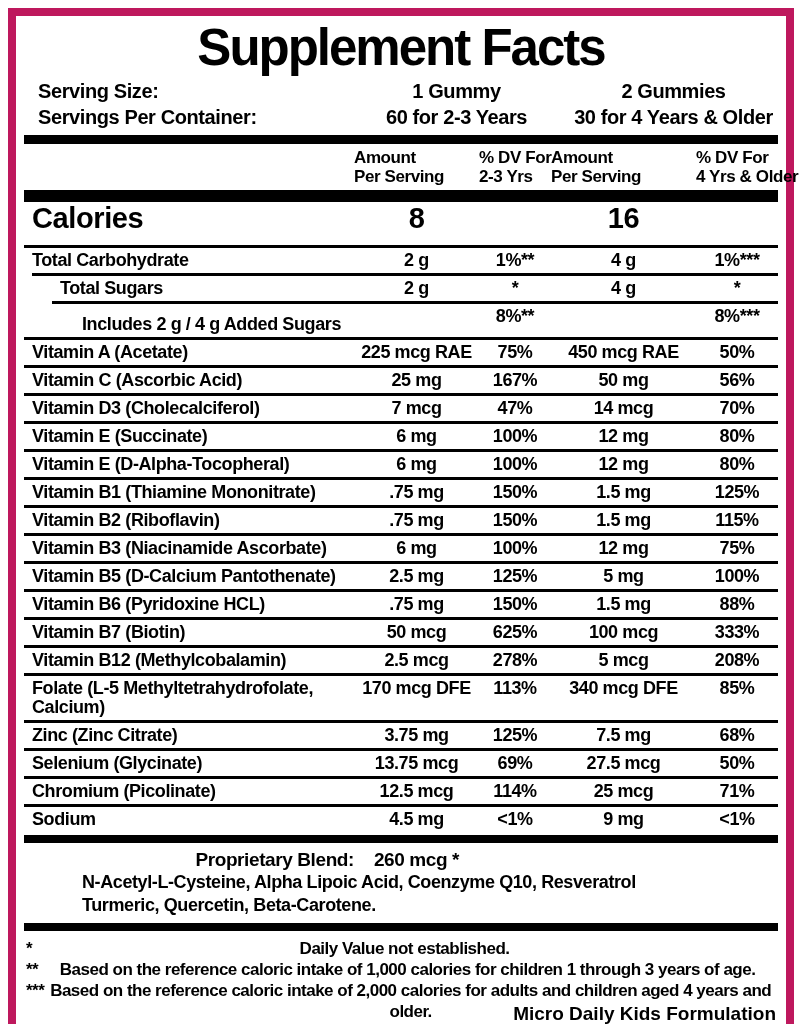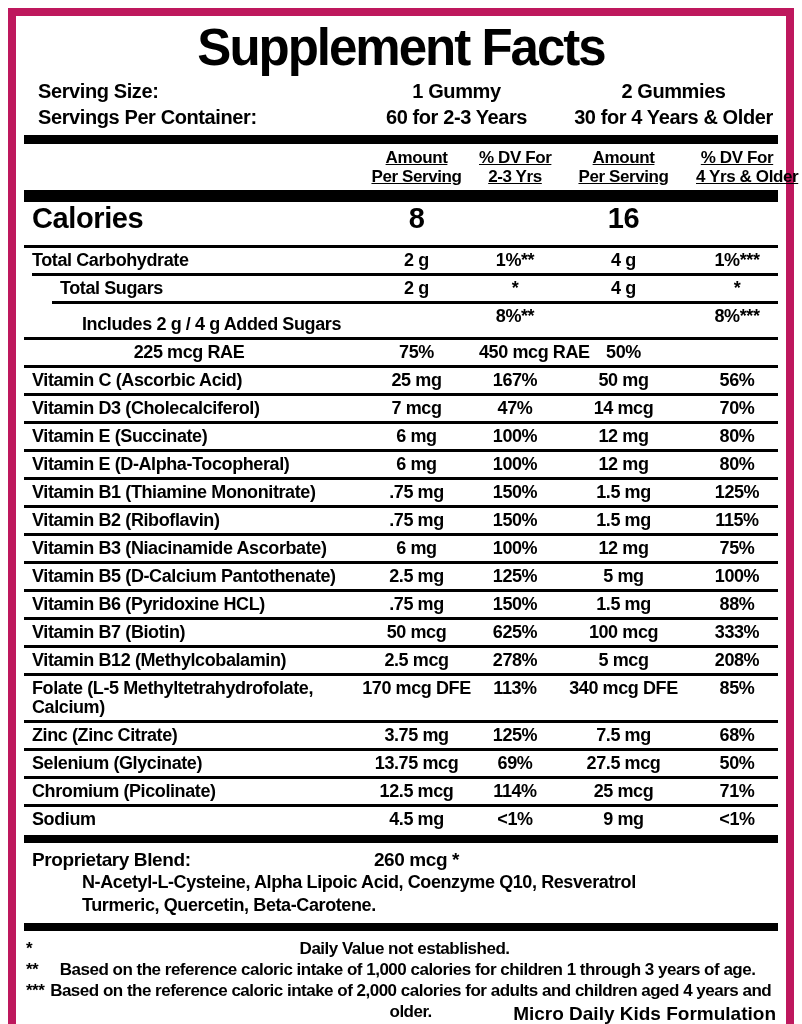--- a/index.html
+++ b/index.html
@@ -31,26 +31,24 @@
     letter-spacing: -0.4px;
   }
   .serving-row .label { text-align: left; padding-left: 14px; }
   .serving-row .c { text-align: center; white-space: nowrap; }
   .bar { background: #000; height: 9px; margin-top: 5px; }
   .bar.b2 { height: 12px; margin-top: 0; }
   .bar.b3, .bar.b4 { height: 8px; margin: 3px 0; }
   .hdr-row {
     display: grid;
     grid-template-columns: 1fr 125px 72px 145px 82px;
-    text-align: center;
     font-size: 17px;
     line-height: 19px;
     letter-spacing: -0.4px;
     padding: 4px 0 4px 0;
-    text-decoration: underline;
   }
   .hdr-row .h span { display: block; white-space: nowrap; }
   #rows { }
   .divider { height: 3px; background: #000; }
   .divider.i1 { margin-left: 8px; }
   .divider.i2 { margin-left: 28px; }
   .nrow {
     display: grid;
     grid-template-columns: 1fr 125px 72px 145px 82px;
     font-size: 18px;
@@ -65,21 +63,21 @@
   .nrow.i2 .name { padding-left: 58px; margin-top: 8px; }
   .nrow.big { font-size: 29px; line-height: 26px; padding: 3px 0 14px 0; }
   .blend-row {
     display: grid;
     grid-template-columns: 1fr 125px 72px 145px 82px;
     font-size: 19px;
     line-height: 23px;
     letter-spacing: -0.4px;
     padding-top: 2px;
   }
-  .blend-row .name { padding-left: 8px; }
+  .blend-row .name { padding-left: 8px; text-align: right; }
   .blend-row .cell { text-align: center; white-space: nowrap; }
   .blend-lines { padding-left: 58px; font-size: 18px; line-height: 23px; letter-spacing: -0.4px; padding-bottom: 3px; }
   .footnotes { padding: 4px 2px 2px 2px; }
   .fnote { display: flex; font-size: 17px; line-height: 21px; letter-spacing: -0.5px; }
   .fnote .m { flex: none; padding-right: 1px; }
   .fnote .t { flex: 1; text-align: center; }
   .formulation {
     text-align: right;
     font-size: 19px;
     letter-spacing: 0px;
@@ -163,20 +161,21 @@
     <div class="nrow i2">
       <div class="cell name">Includes 2 g / 4 g Added Sugars</div>
       <div class="cell a1"></div>
       <div class="cell p1">8%**</div>
       <div class="cell a2"></div>
       <div class="cell p2">8%***</div>
     </div>
 
     <div class="divider"></div>
     <div class="nrow">
+      <div class="cell name">Vitamin A (Acetate)</div>
       <div class="cell a1">225 mcg RAE</div>
       <div class="cell p1">75%</div>
       <div class="cell a2">450 mcg RAE</div>
       <div class="cell p2">50%</div>
     </div>
 
     <div class="divider"></div>
     <div class="nrow">
       <div class="cell name">Vitamin C (Ascorbic Acid)</div>
       <div class="cell a1">25 mg</div>

